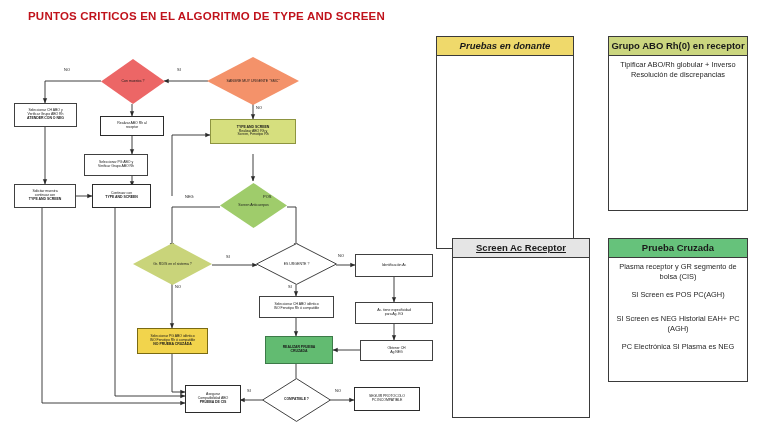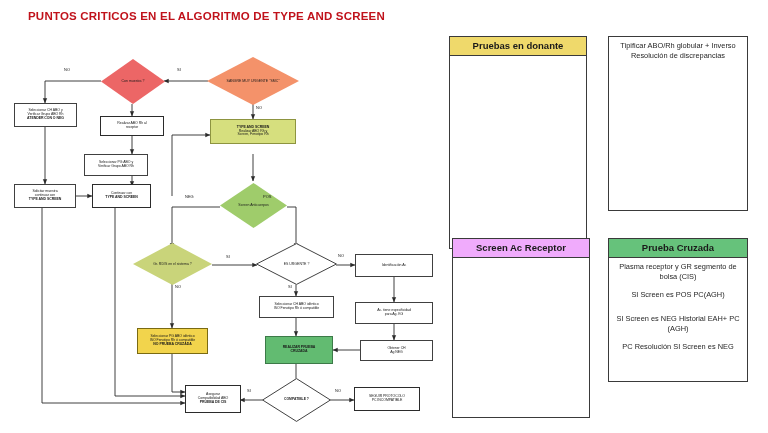--- a/index.html
+++ b/index.html
@@ -66,21 +66,21 @@
     border:1.2px solid #3a3a3a; background:#ffffff;
   }
   .panel .phead{
     box-sizing:border-box;width:100%;
     text-align:center;font-weight:bold;font-size:9.5px;
     color:#1a1a1a;padding:3px 2px;line-height:1.25;
     border-bottom:1.2px solid #3a3a3a;
   }
   .phead.yellow{background:#EFD96B;}
   .phead.olive{background:#CBD67F;}
-  .phead.green1{background:#f0abfc;}
+  .phead.green1{background:#e5e5e5;text-decoration:underline;}
   .phead.green2{background:#66C27B;}
   .panel .pbody{
     padding:4px 4px 0 4px;text-align:center;
     font-size:7.4px;color:#262626;line-height:1.38;
   }
   .panel .pbody .para{margin:0 0 8px 0;}
   .panel .pbody .para.gap{margin-bottom:13px;}
 </style>
 </head>
 <body>
@@ -306,35 +306,36 @@
   <div class="edgelabel" style="left:263px;top:168px;">POS</div>
   <div class="edgelabel" style="left:226px;top:228px;">SI</div>
   <div class="edgelabel" style="left:175px;top:258px;">NO</div>
   <div class="edgelabel" style="left:338px;top:227px;">NO</div>
   <div class="edgelabel" style="left:288px;top:258px;">SI</div>
   <div class="edgelabel" style="left:247px;top:362px;">SI</div>
   <div class="edgelabel" style="left:335px;top:362px;">NO</div>
 
 </div>
 
-<div class="panel" style="left:449px;top:36px;width:138px;height:213px;">
+<div class="panel" style="left:436px;top:36px;width:138px;height:213px;font-style:italic;">
   <div class="phead yellow">Pruebas en donante</div>
 </div>
 
 <div class="panel" style="left:608px;top:36px;width:140px;height:175px;">
+  <div class="phead olive">Grupo ABO Rh(0) en receptor</div>
   <div class="pbody">
     <div class="para">Tipificar ABO/Rh globular + Inverso Resolución de discrepancias</div>
   </div>
 </div>
 
 <div class="panel" style="left:452px;top:238px;width:138px;height:180px;">
   <div class="phead green1">Screen Ac Receptor</div>
 </div>
 
 <div class="panel" style="left:608px;top:238px;width:140px;height:144px;">
   <div class="phead green2">Prueba Cruzada</div>
   <div class="pbody">
     <div class="para">Plasma receptor y GR segmento de bolsa (CIS)</div>
     <div class="para gap">SI Screen es POS PC(AGH)</div>
     <div class="para">SI Screen es NEG Historial EAH+ PC (AGH)</div>
-    <div class="para">PC Resolución SI Screen es NEG</div>
+    <div class="para">PC Electrónica SI Plasma es NEG</div>
   </div>
 </div>
 
 </body></html>

